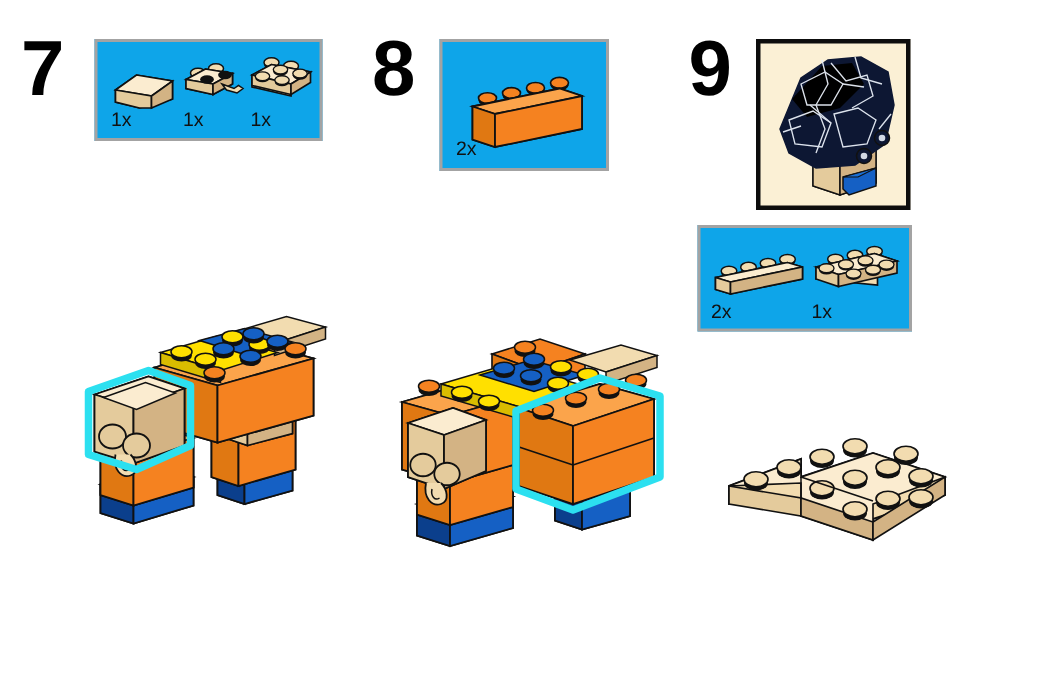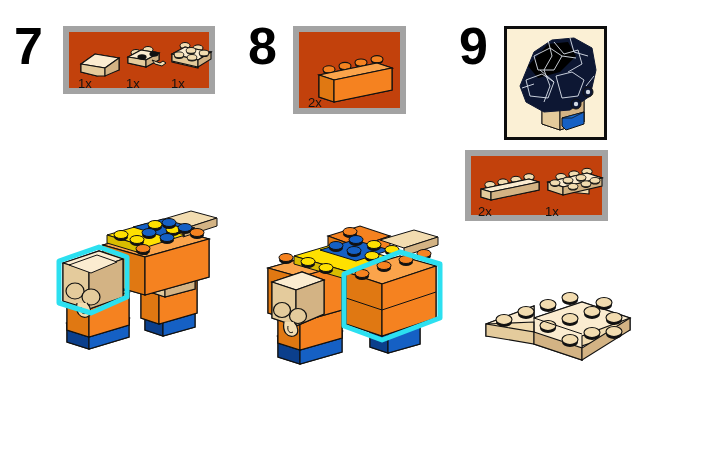--- a/index.html
+++ b/index.html
@@ -30,22 +30,22 @@
     color: #000000;
     letter-spacing: -1px;
   }
   #step-num-7 { left: 14px;  top: 20px; }
   #step-num-8 { left: 248px; top: 20px; }
   #step-num-9 { left: 459px; top: 20px; }
 
   
   .callout {
     position: absolute;
-    background: #c2410c;
-    border: 6px solid #a3a3a3;
+    background: #0ea5e9;
+    border: 2px solid #a3a3a3;
     box-sizing: border-box;
   }
   .callout.cream {
     background: #fbf0d5;
     border: 3px solid #0d0d0d;
   }
   #callout-7 { left: 63px;  top: 26px;  width: 152px; height: 68px; }
   #callout-8 { left: 293px; top: 26px;  width: 113px; height: 88px; }
   #callout-9-model { left: 504px; top: 26px; width: 103px; height: 114px; }
   #callout-9-parts { left: 465px; top: 150px; width: 143px; height: 71px; }

